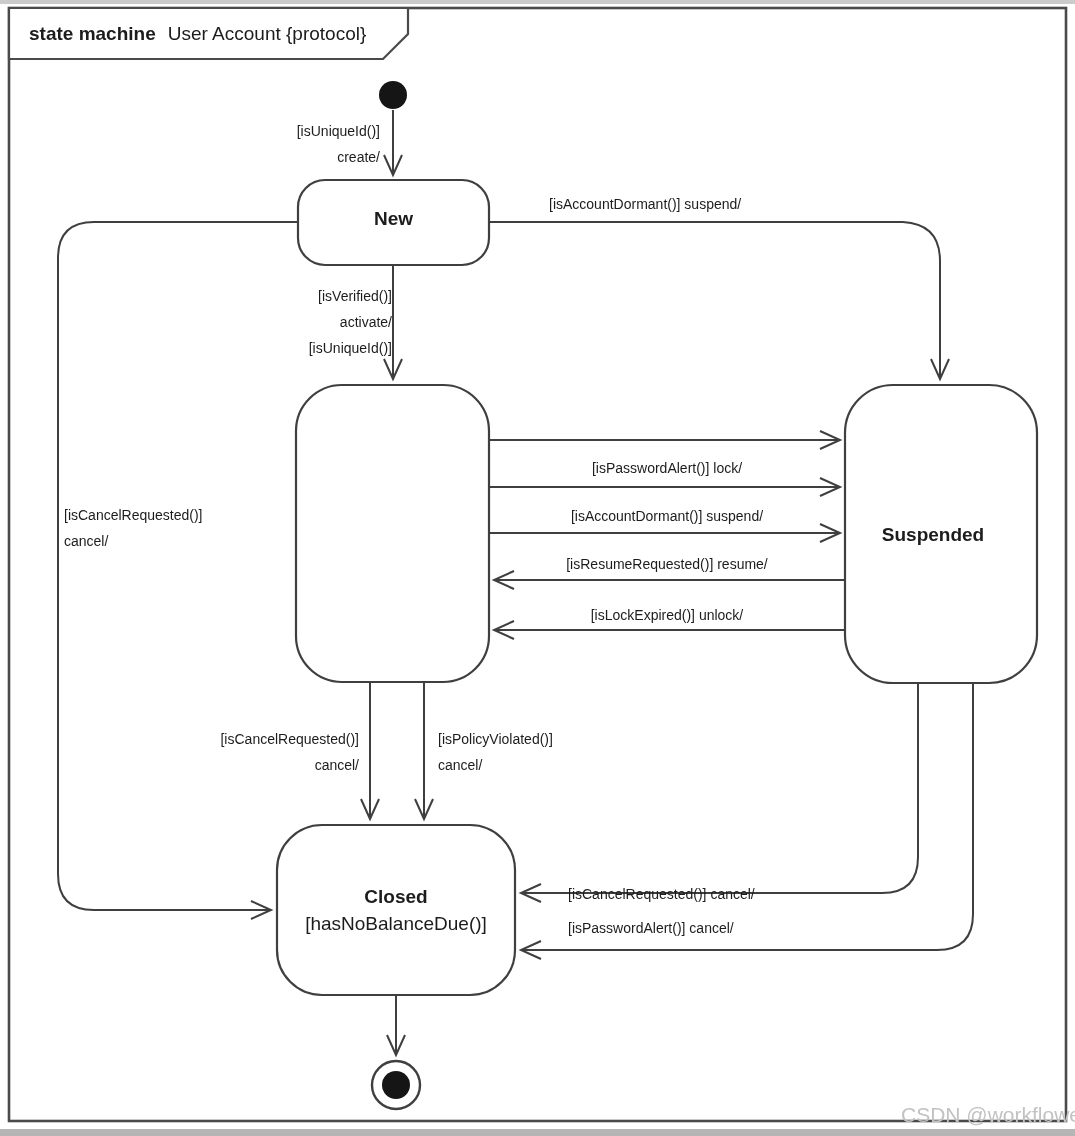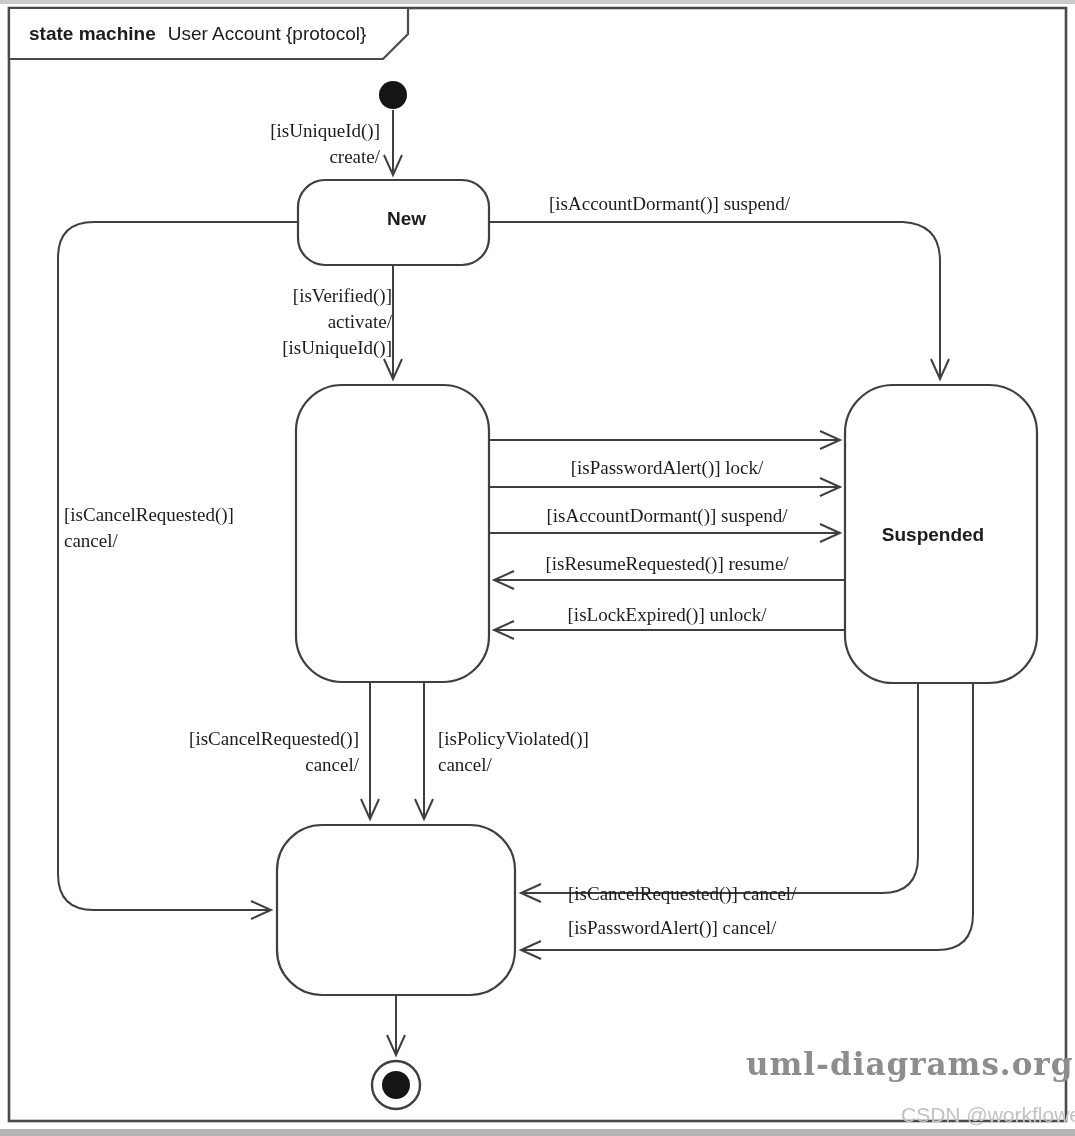--- a/index.html
+++ b/index.html
@@ -9,21 +9,21 @@
     --line:#3f3f3f; --ink:#1c1c1c; --frame:#4a4a4a; --wm:#8d8d8d; --credit:#c2c2c2;
   }
   .edge-band-top{position:absolute;left:0;top:0;width:1075px;height:4px;background:#cbcbcb;}
   .edge-band-bottom{position:absolute;left:0;top:1129px;width:1075px;height:7px;background:#b5b5b5;}
   svg{position:absolute;left:0;top:0;}
   .shape{stroke:var(--line);stroke-width:2.2;fill:#ffffff;}
   .framestroke{stroke:var(--frame);stroke-width:2.6;fill:none;}
   .edge{stroke:var(--line);stroke-width:2;fill:none;}
   .dot{fill:#151515;stroke:none;}
   .ringe{stroke:var(--line);stroke-width:2.4;fill:#ffffff;}
-  .lbl{position:absolute;font-size:19px;line-height:26px;color:var(--ink);white-space:nowrap;font-family:Liberation Serif, serif;}
+  .lbl{position:absolute;font-size:14px;line-height:26px;color:var(--ink);white-space:nowrap;}
   .lbl.r{text-align:right;}
   .lbl.c{text-align:center;}
   .state-label{
     position:absolute;display:flex;flex-direction:column;align-items:center;justify-content:center;
     font-size:19px;font-weight:bold;color:var(--ink);text-align:center;line-height:27px;
   }
   .state-label .inv{font-weight:normal;}
   .title{position:absolute;left:29px;top:23px;font-size:19px;color:var(--ink);white-space:nowrap;}
   .title .kw{font-weight:bold;}
   .title .rest{margin-left:12px;}
@@ -74,22 +74,26 @@
     <rect x="298" y="180" width="191" height="85" rx="27" class="shape"></rect>
     <rect x="296" y="385" width="193" height="297" rx="46" class="shape"></rect>
     <rect x="845" y="385" width="192" height="298" rx="48" class="shape"></rect>
     <rect x="277" y="825" width="238" height="170" rx="45" class="shape"></rect>
   </svg>
 
   <div class="title">
     <span class="kw">state machine</span><span class="rest">User Account {protocol}</span>
   </div>
 
-  <div class="state-label" style="left:311px;top:180px;width:191px;height:76px;">New</div>
+  <div class="state-label" style="left:298px;top:180px;width:191px;height:76px;">New</div>
   <div class="state-label" style="left:845px;top:385px;width:176px;height:298px;">Suspended</div>
+  <div class="state-label" style="left:277px;top:825px;width:238px;height:170px;">
+    <div>Closed</div>
+    <div class="inv">[hasNoBalanceDue()]</div>
+  </div>
 
   <div class="lbl r" style="right:695px;top:118px;">
     <div>[isUniqueId()]</div>
     <div>create/</div>
   </div>
 
   <div class="lbl" style="left:549px;top:191px;">[isAccountDormant()] suspend/</div>
 
   <div class="lbl r" style="right:683px;top:283px;">
     <div>[isVerified()]</div>
@@ -113,16 +117,15 @@
   </div>
 
   <div class="lbl" style="left:438px;top:726px;">
     <div>[isPolicyViolated()]</div>
     <div>cancel/</div>
   </div>
 
   <div class="lbl" style="left:568px;top:881px;">[isCancelRequested()] cancel/</div>
   <div class="lbl" style="left:568px;top:915px;">[isPasswordAlert()] cancel/</div>
 
-  <div class="watermark">uml-diagrams.org</div>
   <div class="credit">CSDN @workflower</div>
 
 </div>
 
 </body></html>

